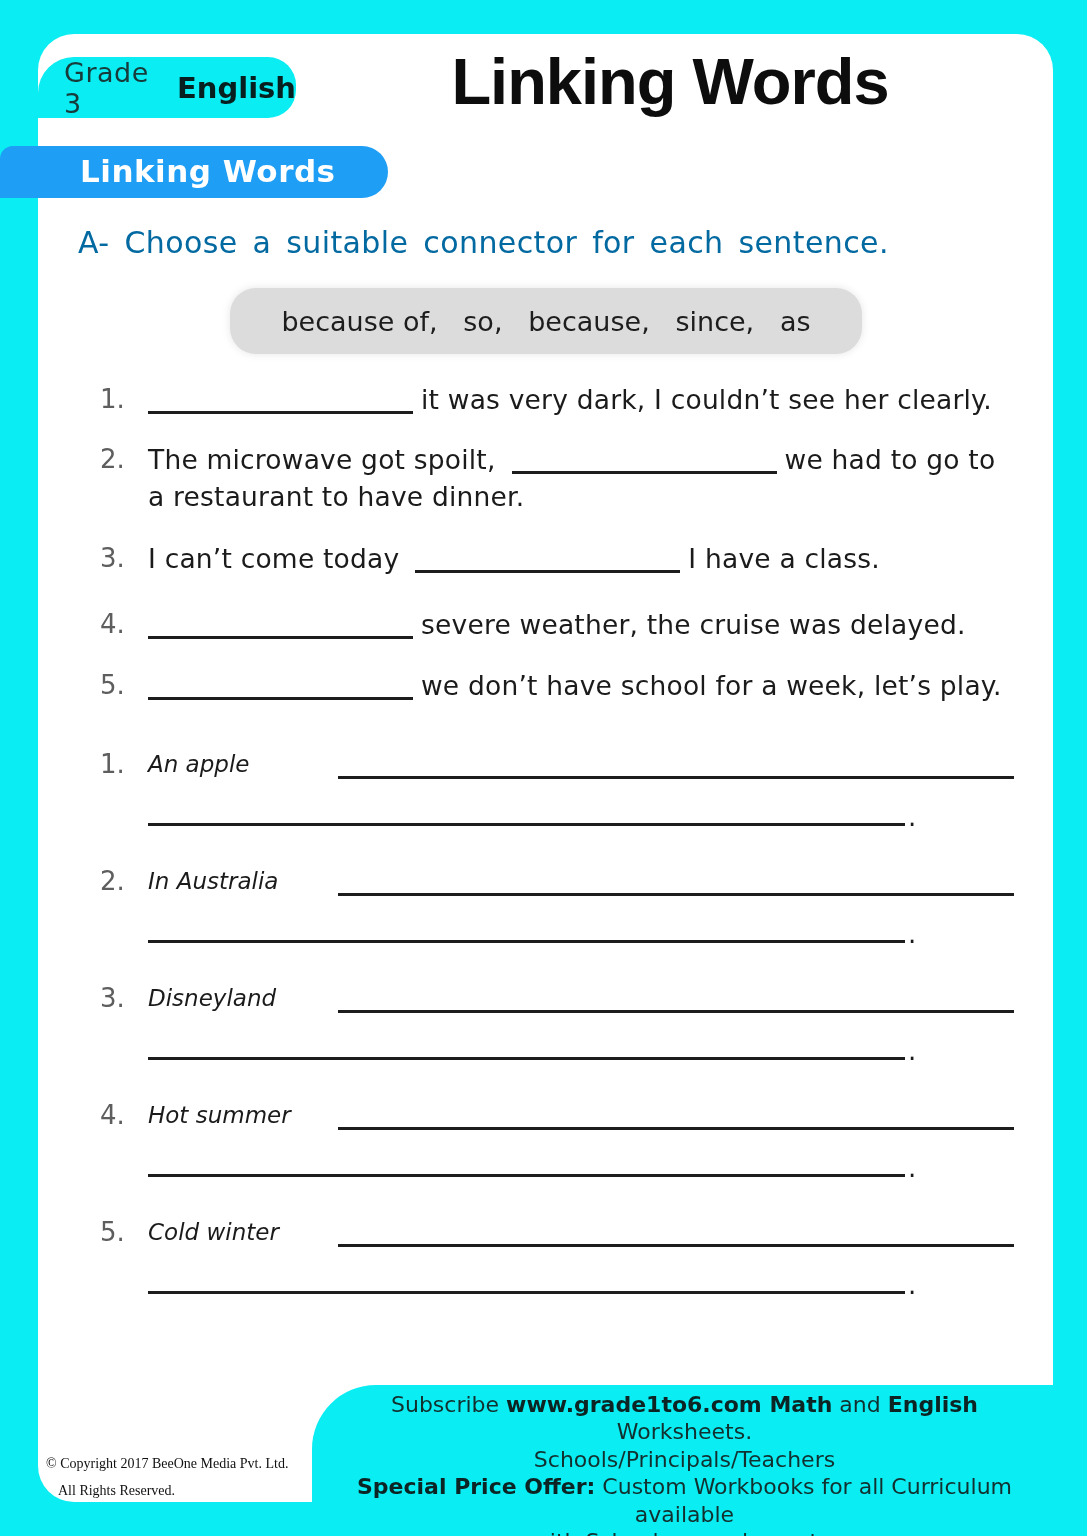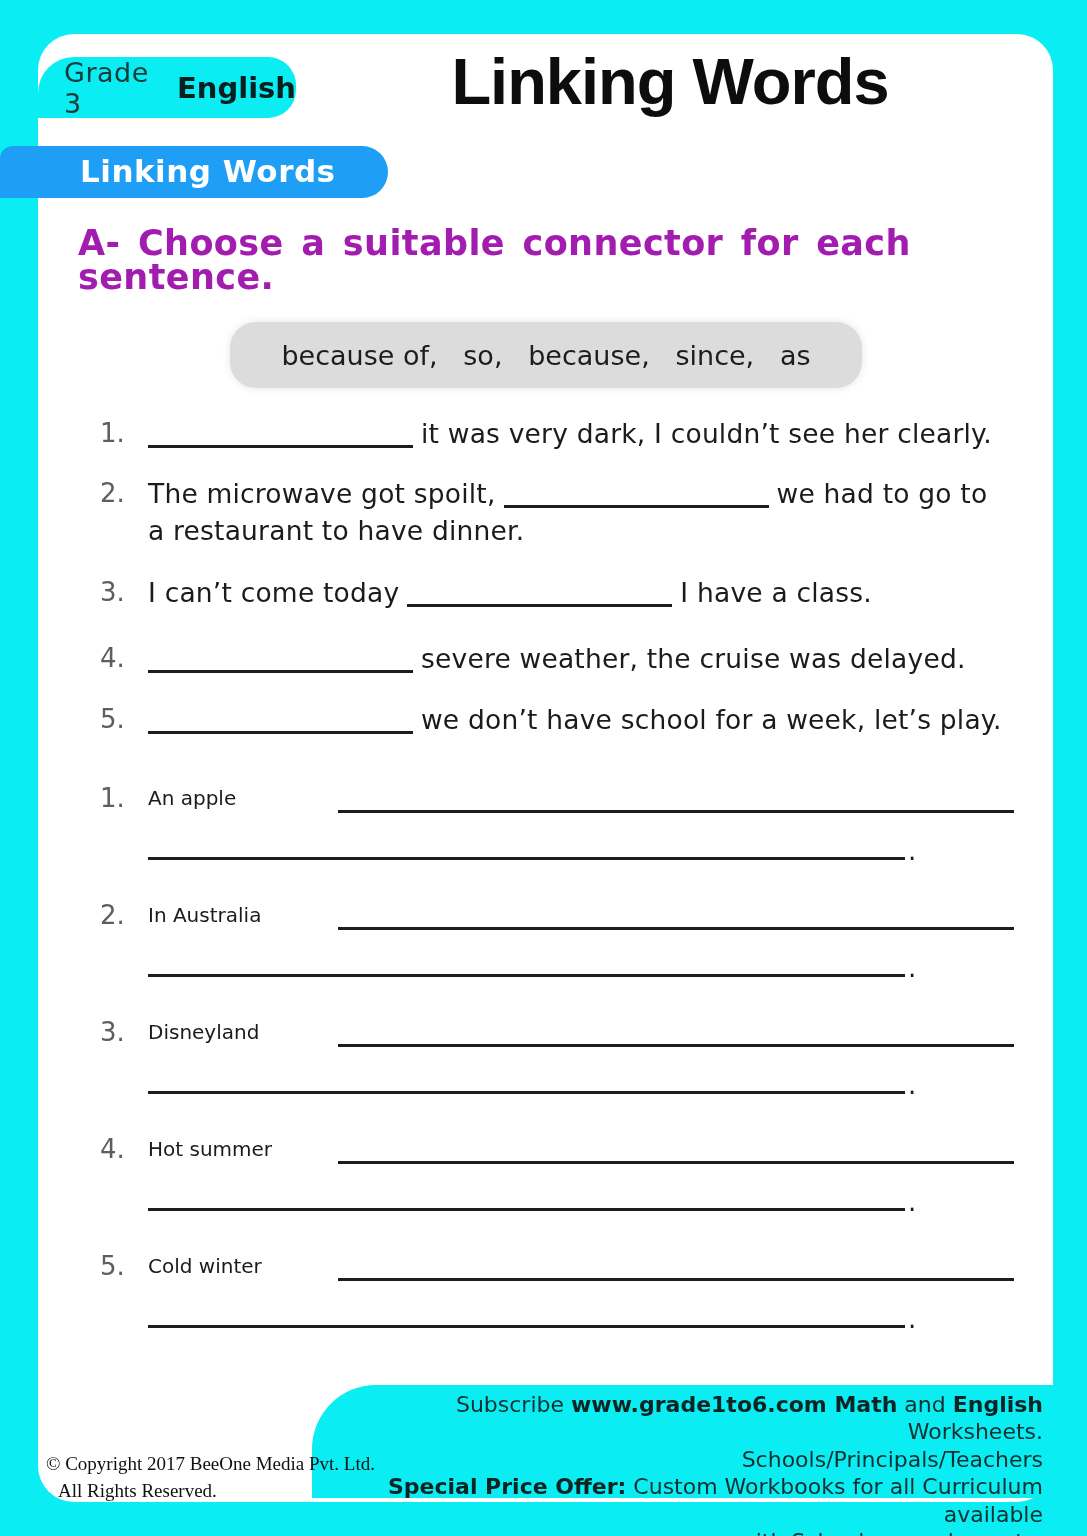--- a/index.html
+++ b/index.html
@@ -8,24 +8,24 @@
     background:var(--frame,#0AEDF2);
     font-family:"DejaVu Sans",sans-serif;color:#1b1b1b;
   }
   
   .page{
     position:absolute;left:38px;top:34px;width:1015px;height:1468px;
     background:#ffffff;border-radius:36px;
   }
   
   .footer-box{
-    position:absolute;left:312px;top:1385px;width:775px;height:113px;
+    position:absolute;left:312px;top:1385px;width:775px;height:151px;
     background:var(--frame,#0AEDF2);border-top-left-radius:64px;
     box-sizing:border-box;padding:6px 44px 0 14px;
-    text-align:right;font-size:22px;line-height:27.4px;color:#12302f;
+    text-align:center;font-size:22px;line-height:27.4px;color:#12302f;
   }
   .footer-box b{color:#0c2423;}
   
   .badge{
     position:absolute;left:38px;top:34px;width:258px;height:61px;
     background:var(--frame,#0AEDF2);
     border-radius:36px 28px 28px 0;
     display:flex;align-items:center;gap:22px;padding-left:26px;box-sizing:border-box;margin-top:23px;
   }
   .badge .grade{font-size:27px;color:#173a3a;letter-spacing:.5px;}
@@ -39,54 +39,54 @@
   
   .banner{
     position:absolute;left:0;top:146px;width:388px;height:52px;
     background:var(--banner_blue,#1E9EF4);
     border-radius:14px 28px 28px 0;
     color:#ffffff;font-weight:bold;font-size:31px;line-height:51px;
     padding-left:80px;box-sizing:border-box;letter-spacing:.5px;
   }
   
   .content{position:absolute;left:78px;top:226px;width:936px;}
-  .h-a,.h-b{font-size:35px;font-weight:bold;letter-spacing:.4px;word-spacing:5px;line-height:34px;color:#a21caf;}
+  .h-a,.h-b{font-size:30px;font-weight:normal;letter-spacing:.4px;word-spacing:5px;line-height:34px;color:#0369a1;}
   .wordbank{
     margin:28px 0 0 152px;width:632px;height:66px;
     background:var(--wordbank_gray,#DCDCDC);border-radius:26px;
     display:flex;align-items:center;justify-content:center;
     font-size:27px;white-space:pre;color:#1d1d1d;
     box-shadow:0 0 8px rgba(0,0,0,.10);
   }
   .alist{margin-top:27px;}
   .arow{display:flex;}
   .arow .num,.brow .num{width:70px;box-sizing:border-box;padding-left:22px;
         color:#5e5e5e;font-size:26px;line-height:37px;flex:none;}
   .arow .txt{flex:1;font-size:26.5px;line-height:37px;letter-spacing:.2px;}
   .blank{
     display:inline-block;width:265px;height:24px;margin-bottom:-5px;
     border-bottom:3px solid #1d1d1d;
   }
-  .pre{margin-right:8px;} .pre:empty{display:none;margin:0;}
+  .pre{margin-right:16px;} .pre:empty{display:none;margin:0;}
   .post{margin-left:8px;} 
   .l2{display:block;} .l2:empty{display:none;}
   .r1{margin-top:23px;} .r2{margin-top:25px;} .r3{margin-top:29px;} .r4{margin-top:24px;}
   .h-b{margin-top:52px;line-height:36px;}
   .blist{margin-top:42px;}
   .bblock{margin-bottom:37px;}
   .brow{display:flex;}
-  .brow .label{width:190px;flex:none;font-size:20px;line-height:37px;}
+  .brow .label{width:190px;flex:none;font-size:23px;line-height:37px;font-style:italic;}
   .fill1{flex:1;border-bottom:3px solid #1d1d1d;height:30px;align-self:flex-start;}
   .brow2{display:flex;margin-left:70px;margin-top:20px;align-items:flex-end;}
   .fill2{width:757px;border-bottom:3px solid #1d1d1d;height:20px;}
   .dot{font-size:26px;line-height:18px;margin-left:3px;}
   
   .copyright{
     position:absolute;left:46px;top:1450px;width:380px;
-    font-family:"Liberation Serif",serif;font-size:19px;line-height:27px;color:#101010;
+    font-family:"Liberation Serif",serif;font-size:14px;line-height:27px;color:#101010;
   }
   .copyright .c2{margin-left:12px;}
 </style>
 </head>
 <body>
 
 <div class="page"></div>
 
 <div class="badge">
   <span class="grade">Grade 3</span>

